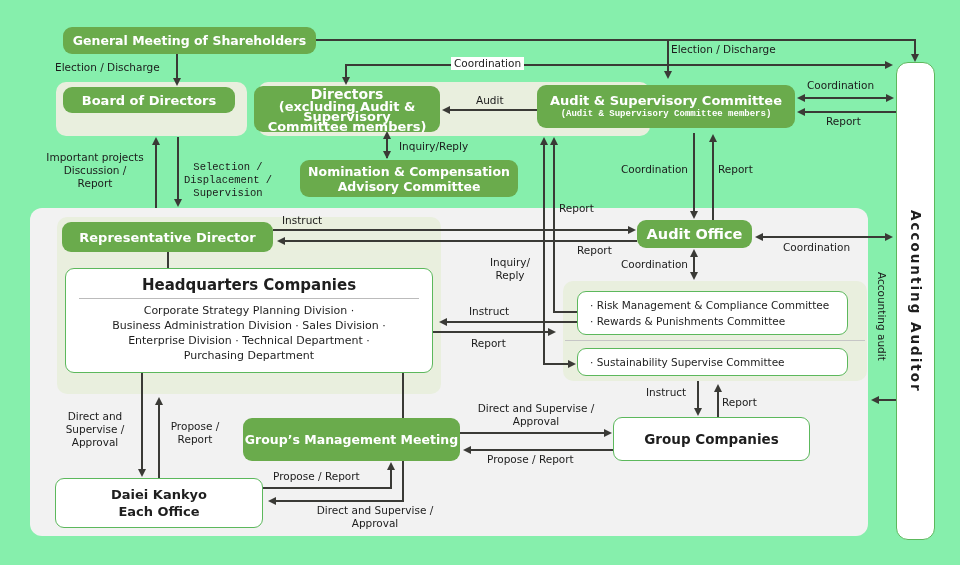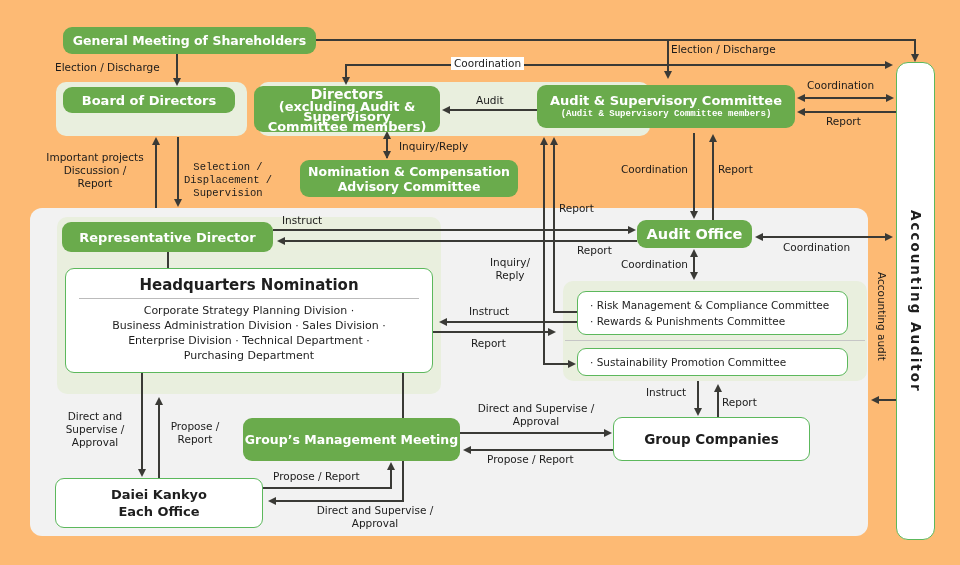--- a/index.html
+++ b/index.html
@@ -1,16 +1,16 @@
 <!DOCTYPE html>
 <html><head>
 <meta charset="utf-8">
 <style>
   html,body{margin:0;padding:0;background:#fff;}
-  #canvas{position:relative;width:960px;height:565px;background:#fdba74;overflow:hidden;
+  #canvas{position:relative;width:960px;height:565px;background:#86efac;overflow:hidden;
           font-family:"DejaVu Sans","Liberation Sans",sans-serif;}
   .container{position:absolute;border-radius:12px;}
   .bg-gray{background:#f2f2f2;}
   .bg-lgreen{background:#e9efde;border-radius:10px;}
   .box-green{position:absolute;background:#6aab4c;border-radius:9px;color:#fff;font-weight:bold;
              display:flex;flex-direction:column;align-items:center;justify-content:center;text-align:center;}
   .box-white{position:absolute;background:#fff;border:1.5px solid #5cb85c;border-radius:9px;color:#1e1e1e;
              display:flex;flex-direction:column;align-items:center;justify-content:center;text-align:center;box-sizing:border-box;}
   .ln{position:absolute;background:#3a3a36;}
   .ah{position:absolute;width:0;height:0;}
@@ -149,33 +149,33 @@
     <span style="white-space:pre-line;">Nomination &amp; Compensation
 Advisory Committee</span>
   </div>
   <div class="box-green" style="left:62px;top:222px;width:211px;height:30px;font-size:13px;">
     <span>Representative Director</span>
   </div>
   <div class="box-green" style="left:637px;top:220px;width:115px;height:28px;font-size:14.5px;">
     <span>Audit Office</span>
   </div>
   <div class="box-white" style="left:65px;top:268px;width:368px;height:105px;justify-content:flex-start;padding-top:7px;">
-    <span style="font-size:15px;font-weight:bold;">Headquarters Nomination</span>
+    <span style="font-size:15px;font-weight:bold;">Headquarters Companies</span>
     <span class="divider" style="position:static;display:block;width:340px;margin:4px 0 4px 0;background:#bbbbbb;"></span>
     <span style="font-size:11px;line-height:15px;white-space:pre-line;">Corporate Strategy Planning Division ·
 Business Administration Division · Sales Division ·
 Enterprise Division · Technical Department ·
 Purchasing Department</span>
   </div>
   <div class="box-white" style="left:577px;top:291px;width:271px;height:44px;align-items:flex-start;padding-left:12px;">
     <span style="font-size:10.5px;line-height:16px;white-space:pre-line;text-align:left;">· Risk Management &amp; Compliance Committee
 · Rewards &amp; Punishments Committee</span>
   </div>
   <div class="box-white" style="left:577px;top:348px;width:271px;height:28px;align-items:flex-start;padding-left:12px;">
-    <span style="font-size:10.5px;text-align:left;">· Sustainability Promotion Committee</span>
+    <span style="font-size:10.5px;text-align:left;">· Sustainability Supervise Committee</span>
   </div>
   <div class="box-green" style="left:243px;top:418px;width:217px;height:43px;font-size:12.5px;">
     <span>Group’s Management Meeting</span>
   </div>
   <div class="box-white" style="left:613px;top:417px;width:197px;height:44px;">
     <span style="font-size:13.5px;font-weight:bold;">Group Companies</span>
   </div>
   <div class="box-white" style="left:55px;top:478px;width:208px;height:50px;">
     <span style="font-size:13px;font-weight:bold;line-height:17px;white-space:pre-line;">Daiei Kankyo
 Each Office</span>

